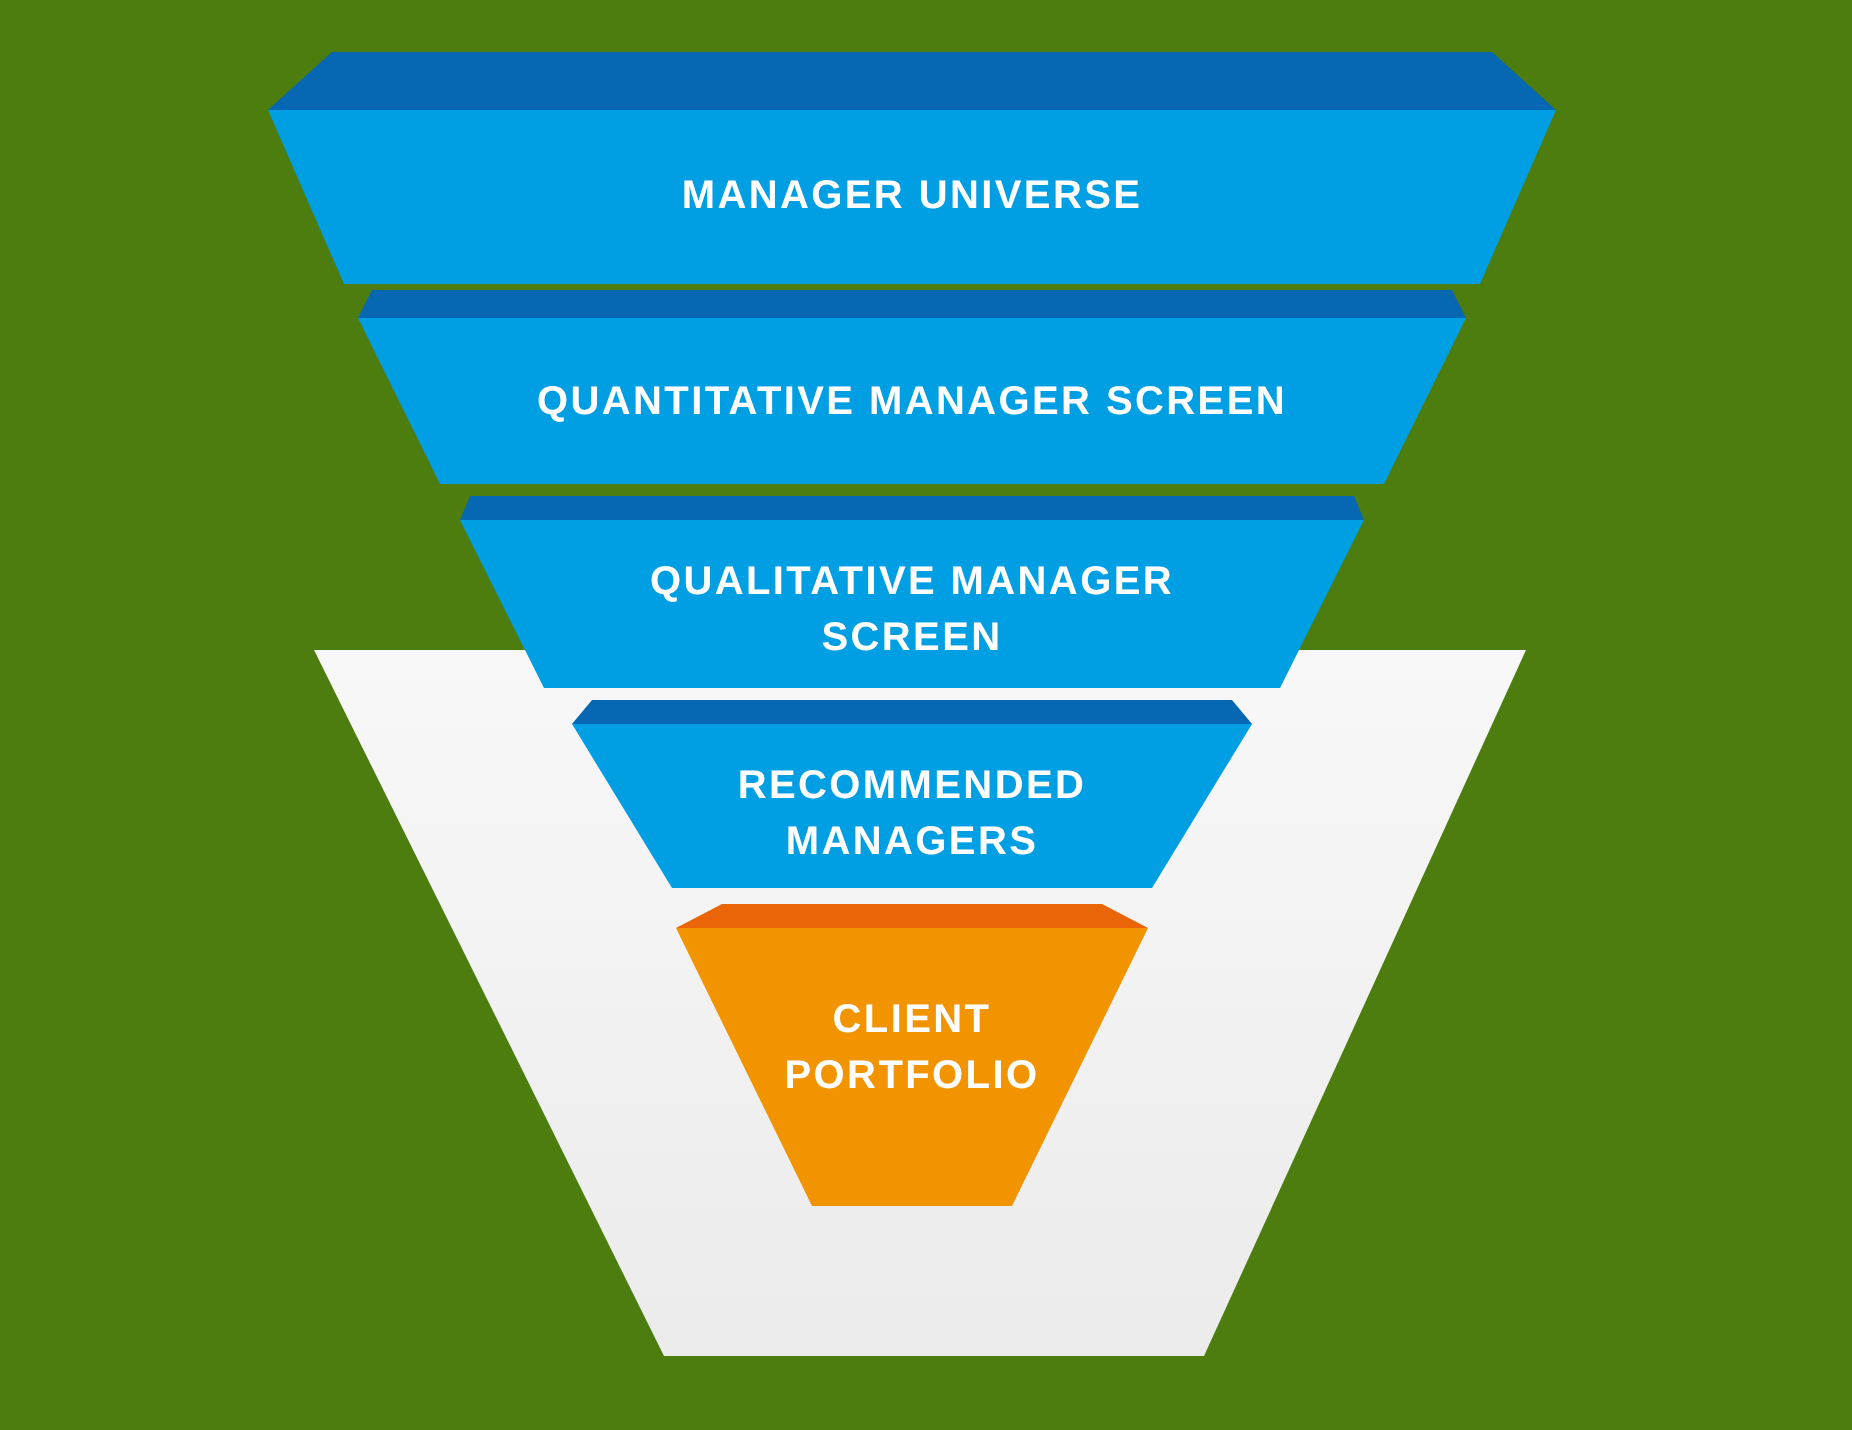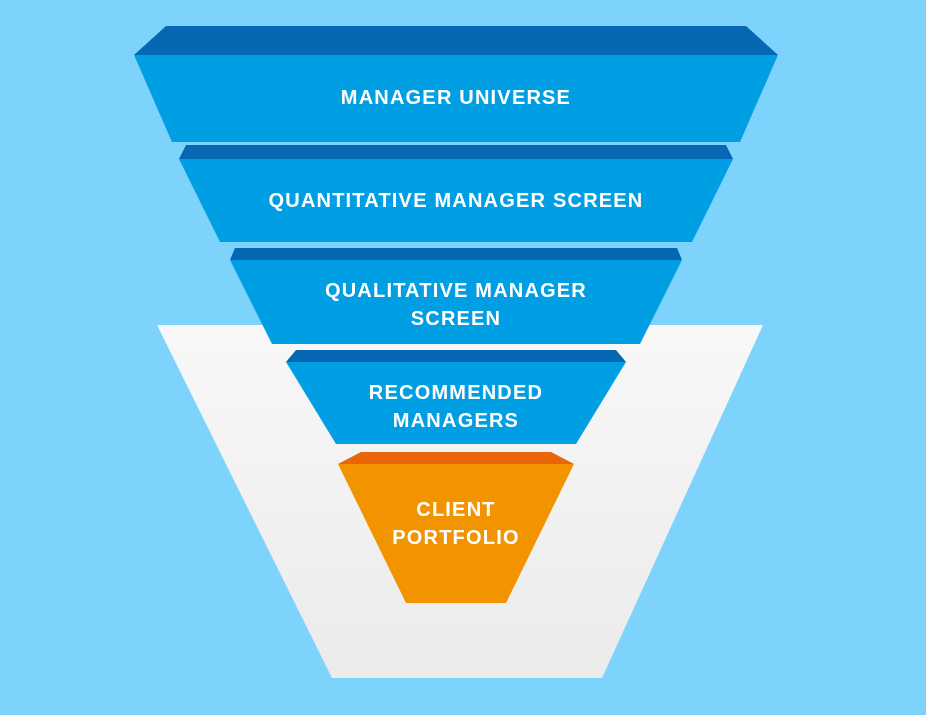--- a/index.html
+++ b/index.html
@@ -4,21 +4,21 @@
 <style>
   html, body {
     margin: 0;
     padding: 0;
     background: #ffffff;
   }
   .canvas {
     position: relative;
     width: 926px;
     height: 715px;
-    background: #7dd3fc;
+    background: #4d7c0f;
     overflow: hidden;
     font-family: "Liberation Sans", sans-serif;
   }
   svg.funnel-svg {
     display: block;
     width: 926px;
     height: 715px;
   }
   svg.funnel-svg text {
     font-family: "Liberation Sans", sans-serif;

